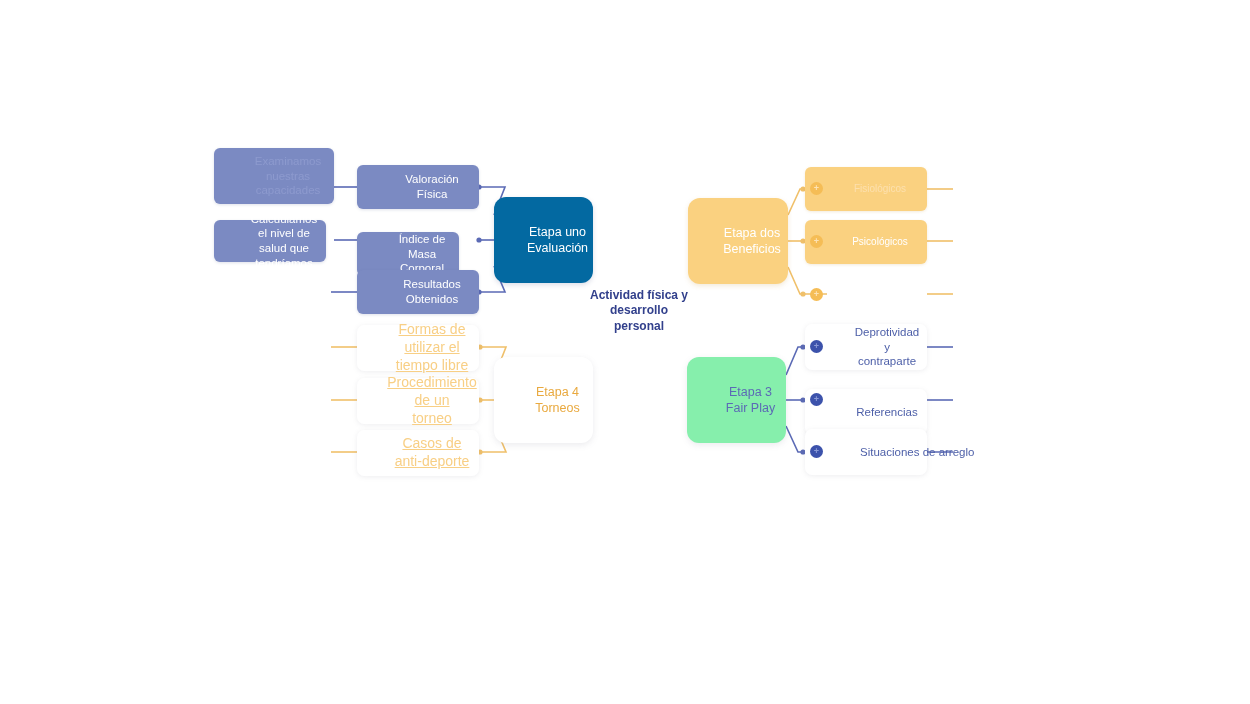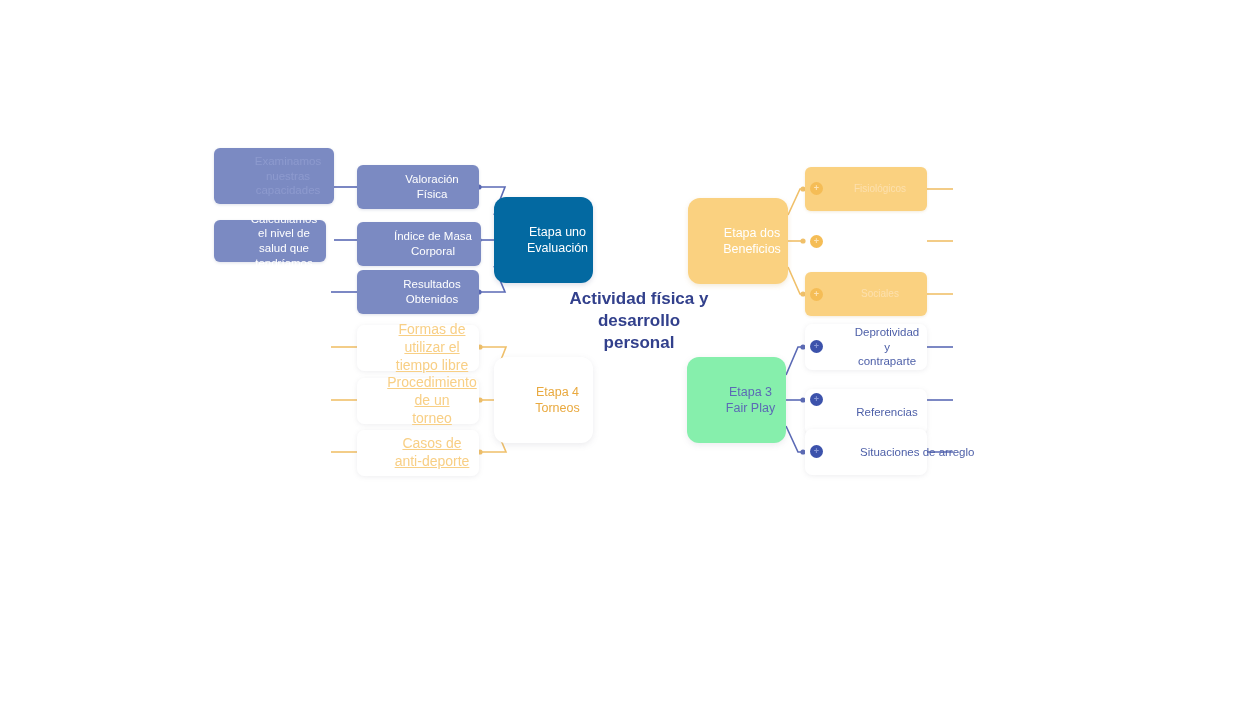--- a/index.html
+++ b/index.html
@@ -130,21 +130,21 @@
   .plus-blue {
     background: #3c52ab;
     color: #8a99d6;
   }
   
   #center-title {
     position: absolute;
     text-align: center;
     color: #32408c;
     font-weight: bold;
-    font-size: 17px;
+    font-size: 12px;
     line-height: 1.28;
     white-space: pre-line;
     z-index: 5;
   }
   
   #wires {
     position: absolute;
     left: 0;
     top: 0;
     width: 1250px;
@@ -227,21 +227,21 @@
 
   <div class="node blue-fill" style="left:214px; top:220px; width:112px; height:42px;">
     <span class="node-label">Calcuulamos el nivel de
 salud que tendríamos</span>
   </div>
 
   <div class="node blue-fill" style="left:357px; top:165px; width:122px; height:44px;">
     <span class="node-label">Valoración Física</span>
   </div>
 
-  <div class="node blue-fill" style="left:357px; top:222px; width:124px; height:44px;">
+  <div class="node blue-fill" style="left:357px; top:232px; width:102px; height:44px;">
     <span class="node-label">Índice de Masa Corporal</span>
   </div>
 
   <div class="node blue-fill" style="left:357px; top:270px; width:122px; height:44px;">
     <span class="node-label">Resultados Obtenidos</span>
   </div>
 
   <div class="node blue-hub" style="left:494px; top:197px; width:99px; height:86px;">
     <span class="node-label">Etapa uno
 Evaluación</span>
@@ -269,25 +269,25 @@
   <div class="node amber-hub" style="left:688px; top:198px; width:100px; height:86px;">
     <span class="node-label">Etapa dos
 Beneficios</span>
   </div>
 
   <div class="node amber-fill faded" style="left:805px; top:167px; width:122px; height:44px;">
     <span class="node-label">Fisiológicos</span>
   </div>
   <div class="plus-icon plus-amber" style="left:810px; top:182px;">+</div>
 
+  <div class="node amber-fill" style="left:805px; top:220px; width:122px; height:44px;">
+    <span class="node-label">Psicológicos</span>
+  </div>
   <div class="plus-icon plus-amber" style="left:810px; top:235px;">+</div>
 
-  <div class="node amber-fill faded" style="left:805px; top:272px; width:122px; height:44px;">
-    <span class="node-label">Sociales</span>
-  </div>
   <div class="plus-icon plus-amber" style="left:810px; top:288px;">+</div>
 
   <div class="node white-blue-hub" style="left:687px; top:357px; width:99px; height:86px;">
     <span class="node-label">Etapa 3
 Fair Play</span>
   </div>
 
   <div class="node white-blue" style="left:805px; top:324px; width:122px; height:46px;">
     <span class="node-label" style="padding-left:20px;">Deprotividad y
 contraparte</span>

